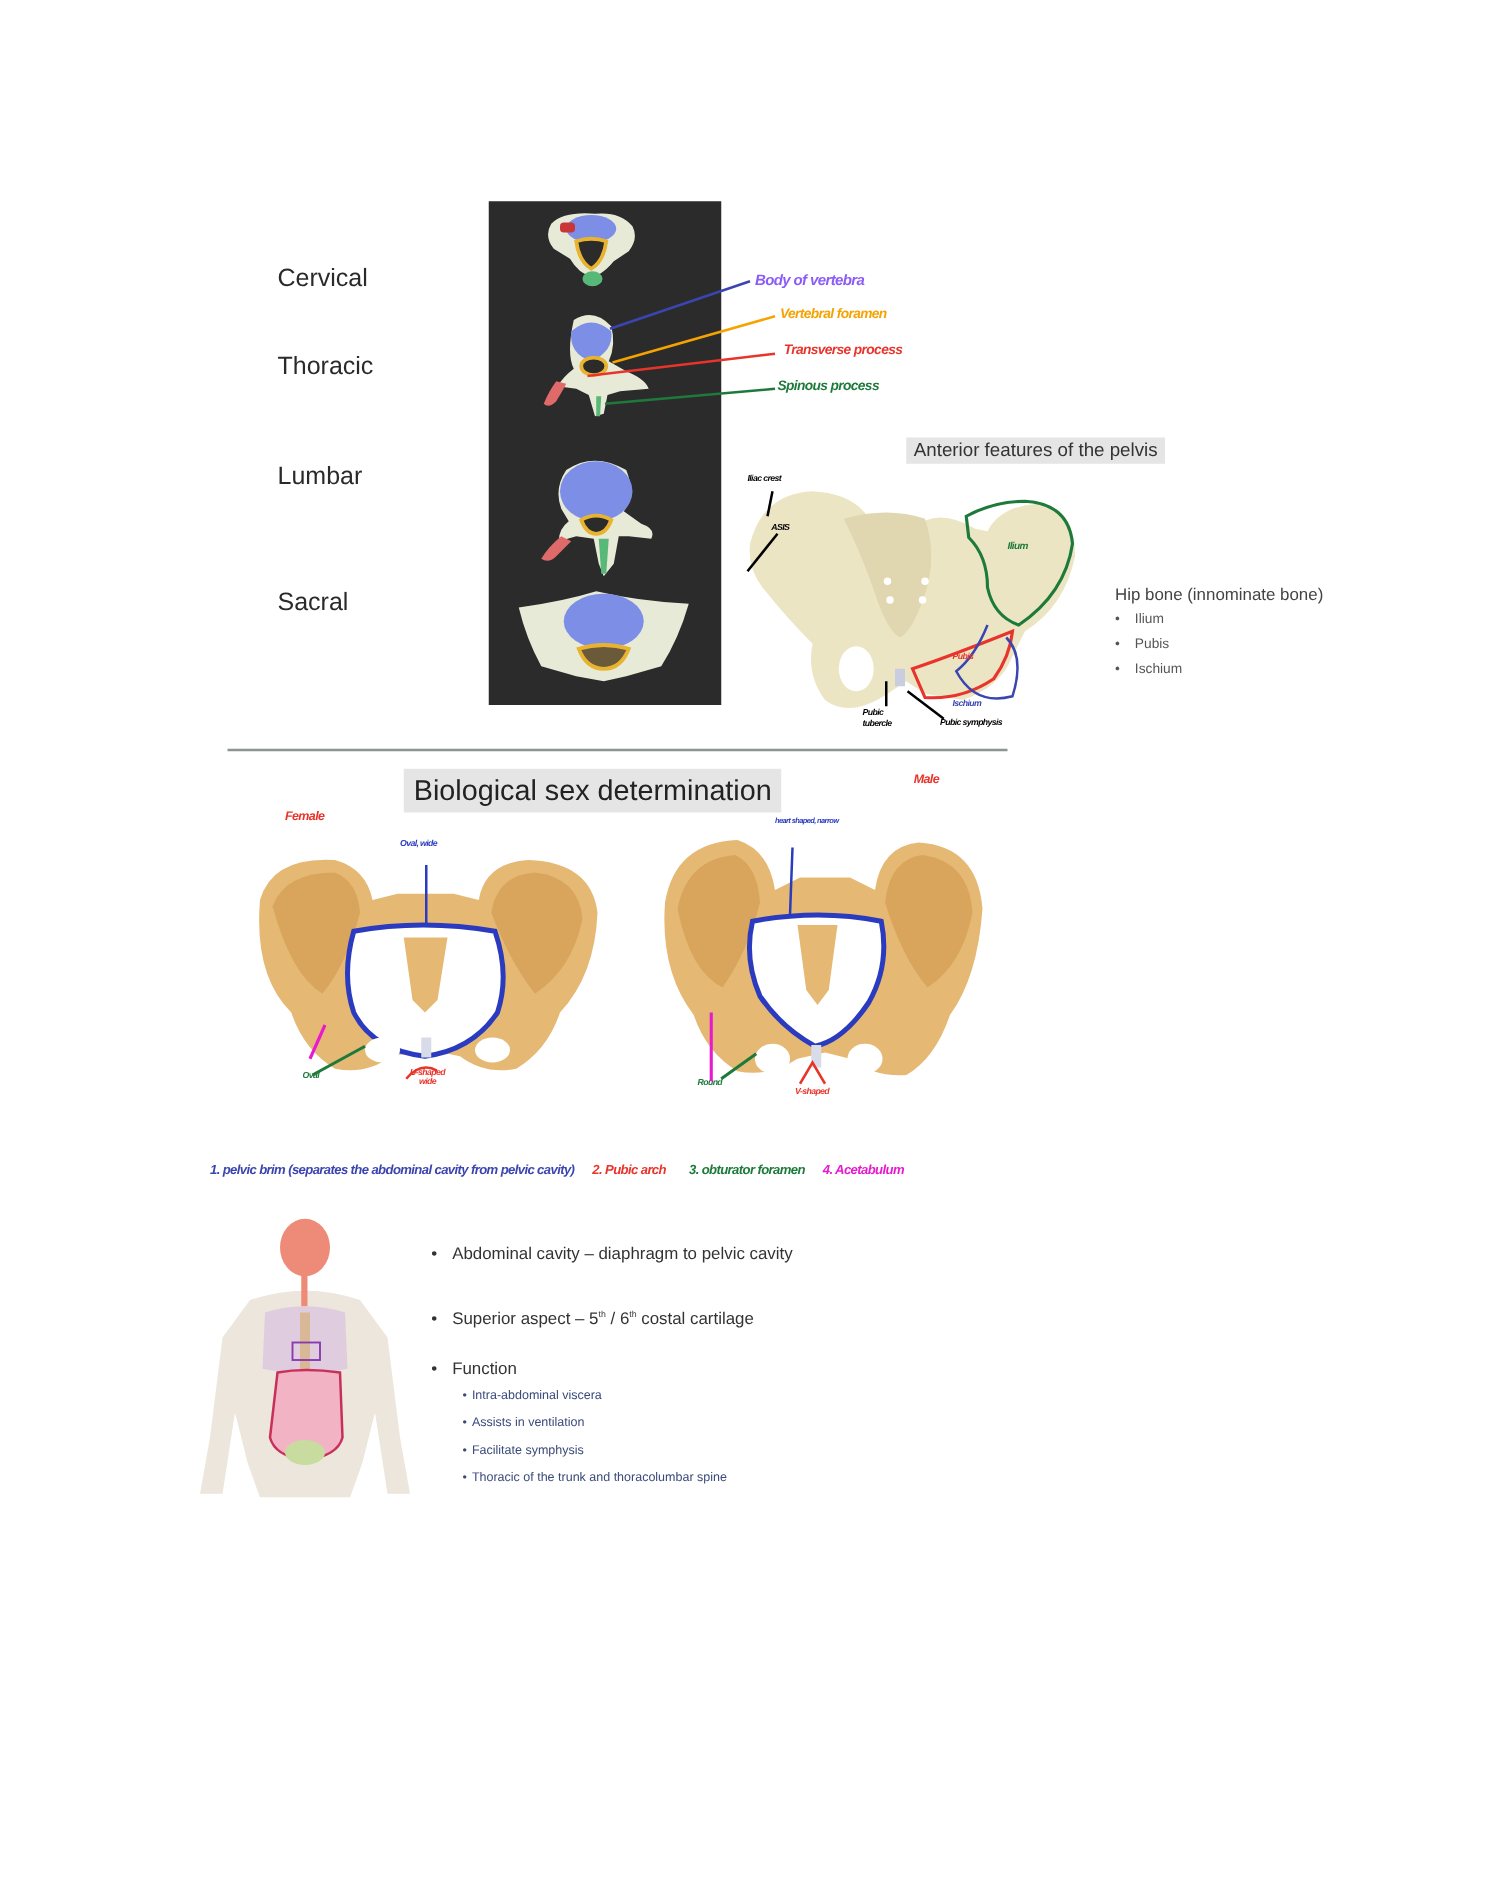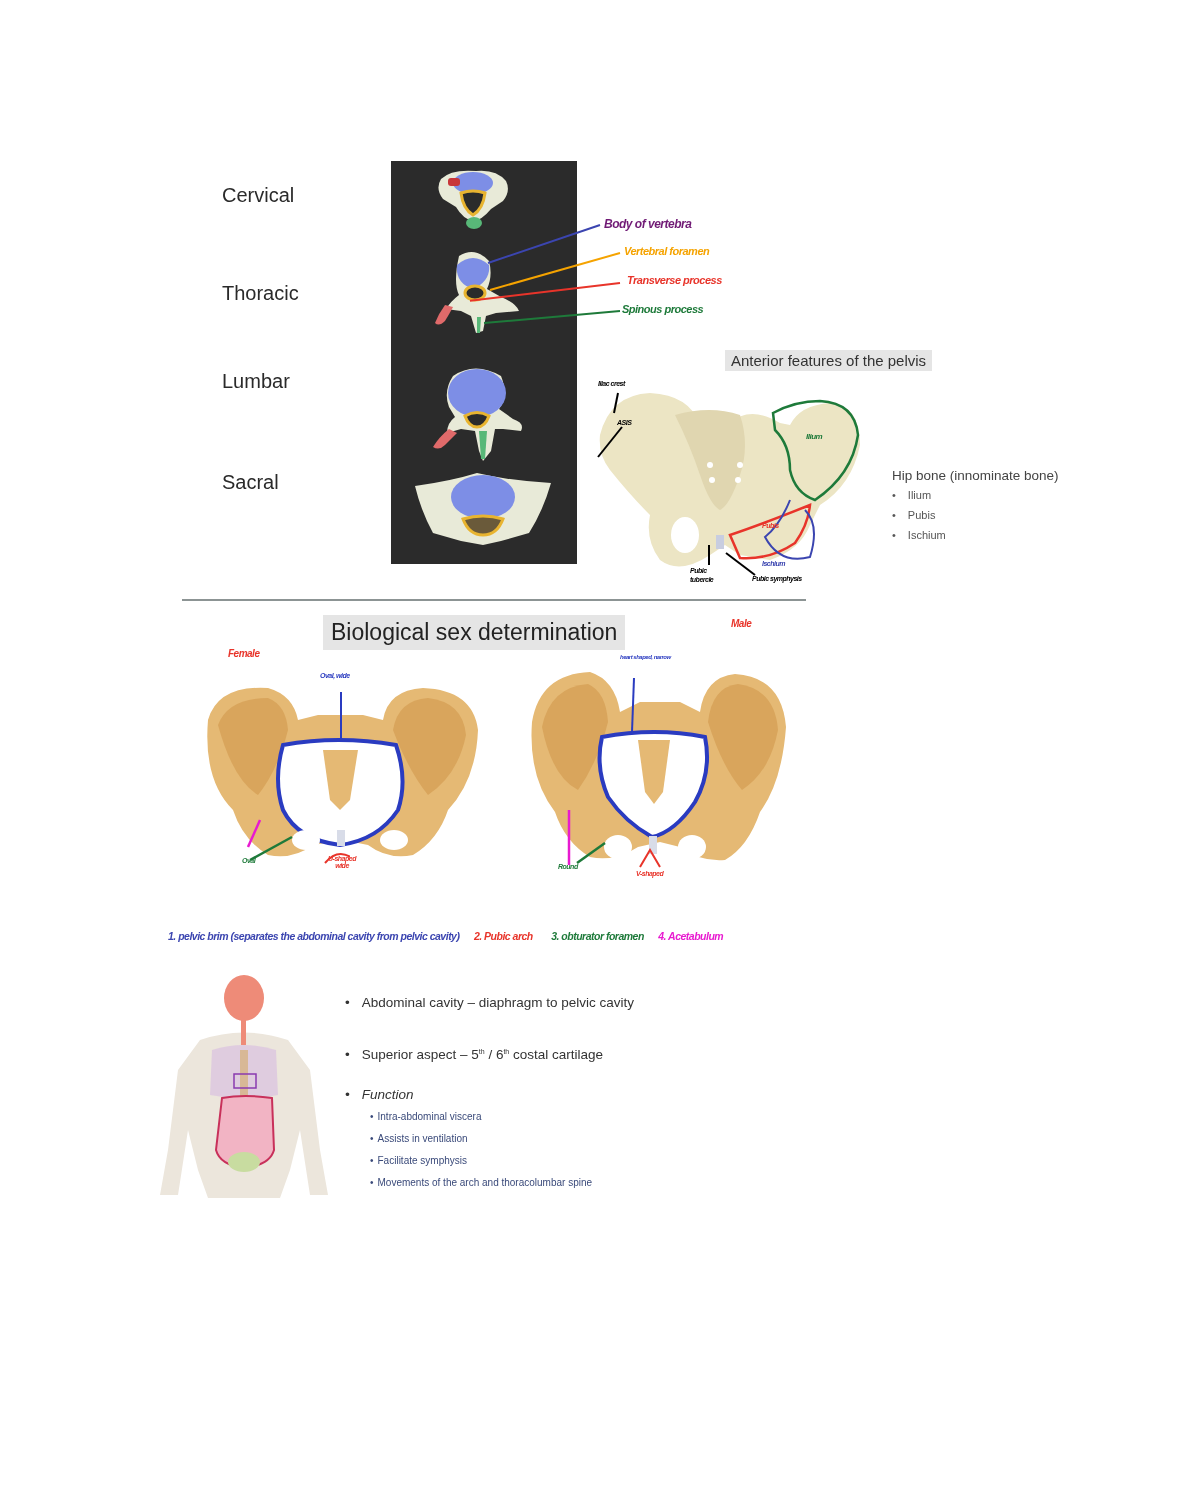--- a/index.html
+++ b/index.html
@@ -14,21 +14,21 @@
   .small-bullet::before { content:"•"; margin-right:12px; }
   .big-bullet { font-size:13.5px; color:#333; }
   .big-bullet::before { content:"•"; margin-right:12px; color:#333; }
   .sub-bullet { font-size:10px; color:#3a4a7a; }
   .sub-bullet::before { content:"•"; margin-right:4px; }
   sup { font-size:7px; }
 </style>
 </head>
 <body>
 
-<div class="abs region-label" style="left:222px; top:184px;">Cervical</div>
+<div class="abs region-label" style="left:222px; top:212px;">Cervical</div>
 <div class="abs region-label" style="left:222px; top:282px;">Thoracic</div>
 <div class="abs region-label" style="left:222px; top:370px;">Lumbar</div>
 <div class="abs region-label" style="left:222px; top:471px;">Sacral</div>
 
 <div class="abs" style="left:391px; top:161px; width:186px; height:403px; background:#2b2b2b;">
   <svg width="186" height="403" viewBox="0 0 186 403">
 
     <g>
       <path d="M50,18 Q60,8 85,10 Q105,8 115,20 Q120,30 112,40 L100,48 Q90,60 82,60 Q72,58 65,46 L52,38 Q44,28 50,18Z" fill="#e8ead8"></path>
       <ellipse cx="82" cy="22" rx="20" ry="11" fill="#7d8ee6"></ellipse>
@@ -60,21 +60,21 @@
     </g>
   </svg>
 </div>
 
 <svg class="abs" style="left:470px; top:215px;" width="290" height="115">
   <line x1="18" y1="48" x2="130" y2="10" stroke="#3b45b0" stroke-width="2"></line>
   <line x1="20" y1="75" x2="150" y2="38" stroke="#f5a300" stroke-width="2"></line>
   <line x1="-10" y1="87" x2="150" y2="68" stroke="#e8342a" stroke-width="2"></line>
   <line x1="14" y1="108" x2="150" y2="96" stroke="#1e7a3a" stroke-width="2"></line>
 </svg>
-<div class="abs hand" style="left:604px; top:217px; font-size:12px; color:#701a75;">Body of vertebra</div>
+<div class="abs hand" style="left:604px; top:217px; font-size:12px; color:#8b5cf6;">Body of vertebra</div>
 <div class="abs hand" style="left:624px; top:245px; font-size:11px; color:#f5a300;">Vertebral foramen</div>
 <div class="abs hand" style="left:627px; top:274px; font-size:11px; color:#e8342a;">Transverse process</div>
 <div class="abs hand" style="left:622px; top:303px; font-size:11px; color:#1e7a3a;text-align:center;">Spinous process</div>
 
 <div class="abs highlight-box" style="left:725px; top:350px; font-size:15px; color:#333;">Anterior features of the pelvis</div>
 
 <div class="abs" style="left:590px; top:375px; width:290px; height:225px;">
   <svg width="290" height="225" viewBox="0 0 290 225">
     <path d="M10,60 Q20,20 60,18 Q100,20 110,50 L140,48 Q160,30 190,48 L200,50 Q210,30 240,28 Q270,30 270,70 Q262,110 230,130 L220,150 Q210,175 180,185 L150,180 L135,170 L120,180 Q90,200 70,185 Q55,165 60,140 Q40,120 20,95 Q8,80 10,60Z" fill="#ece5c4"></path>
     <path d="M85,40 Q120,30 150,40 Q160,70 150,100 Q140,130 130,135 Q120,130 110,100 Q100,70 85,40Z" fill="#e0d6b0"></path>
@@ -177,20 +177,20 @@
     <rect x="80" y="80" width="8" height="100" fill="#d8b896"></rect>
     <rect x="74" y="104" width="22" height="14" fill="none" stroke="#8a3ab0" stroke-width="1.5"></rect>
     <path d="M62,128 Q84,124 112,128 L114,180 Q110,195 84,198 Q60,195 56,180Z" fill="#f2b4c4" stroke="#c8305a" stroke-width="2"></path>
     <ellipse cx="84" cy="192" rx="16" ry="10" fill="#c8dca0"></ellipse>
   </svg>
 </div>
 
 <div class="abs" style="left:345px; top:995px;">
   <div class="big-bullet" style="position:absolute; top:0; white-space:nowrap;">Abdominal cavity – diaphragm to pelvic cavity</div>
   <div class="big-bullet" style="position:absolute; top:52px; white-space:nowrap;"><span>Superior aspect – 5</span><sup>th</sup><span> / 6</span><sup>th</sup><span> costal cartilage</span></div>
-  <div class="big-bullet" style="position:absolute; top:92px; white-space:nowrap;font-style:italic;">Function</div>
+  <div class="big-bullet" style="position:absolute; top:92px; white-space:nowrap;">Function</div>
   <ul style="position:absolute; top:116px; left:25px; white-space:nowrap;">
     <li class="sub-bullet" style="height:22px;">Intra-abdominal viscera</li>
     <li class="sub-bullet" style="height:22px;">Assists in ventilation</li>
     <li class="sub-bullet" style="height:22px;">Facilitate symphysis</li>
-    <li class="sub-bullet" style="height:22px;">Movements of the arch and thoracolumbar spine</li>
+    <li class="sub-bullet" style="height:22px;">Thoracic of the trunk and thoracolumbar spine</li>
   </ul>
 </div>
 
 </body></html>

